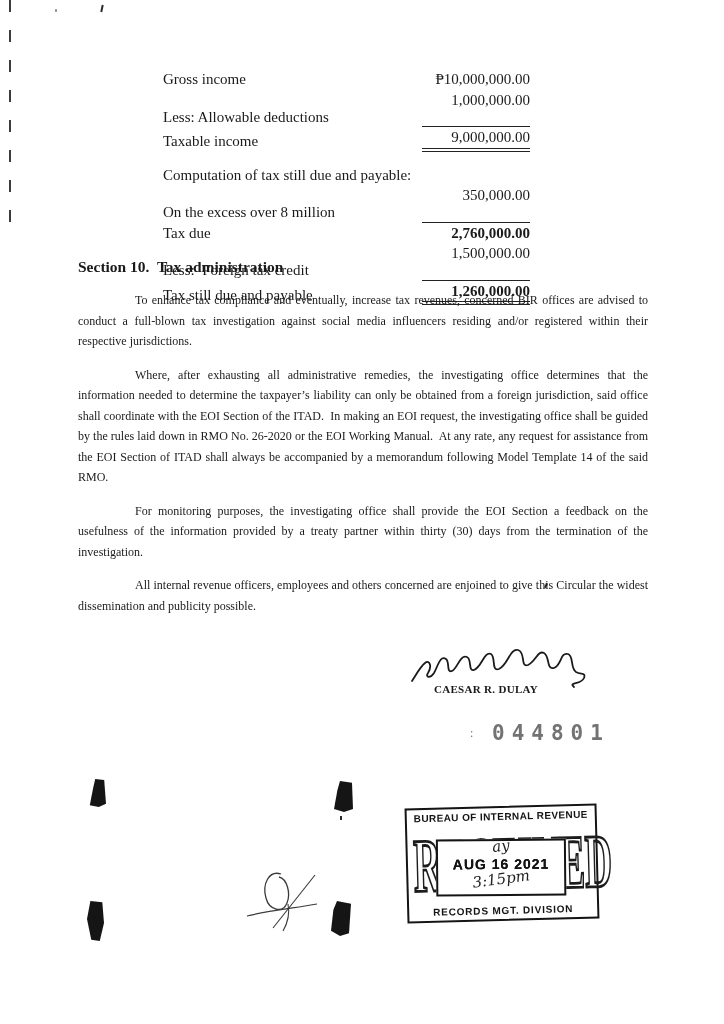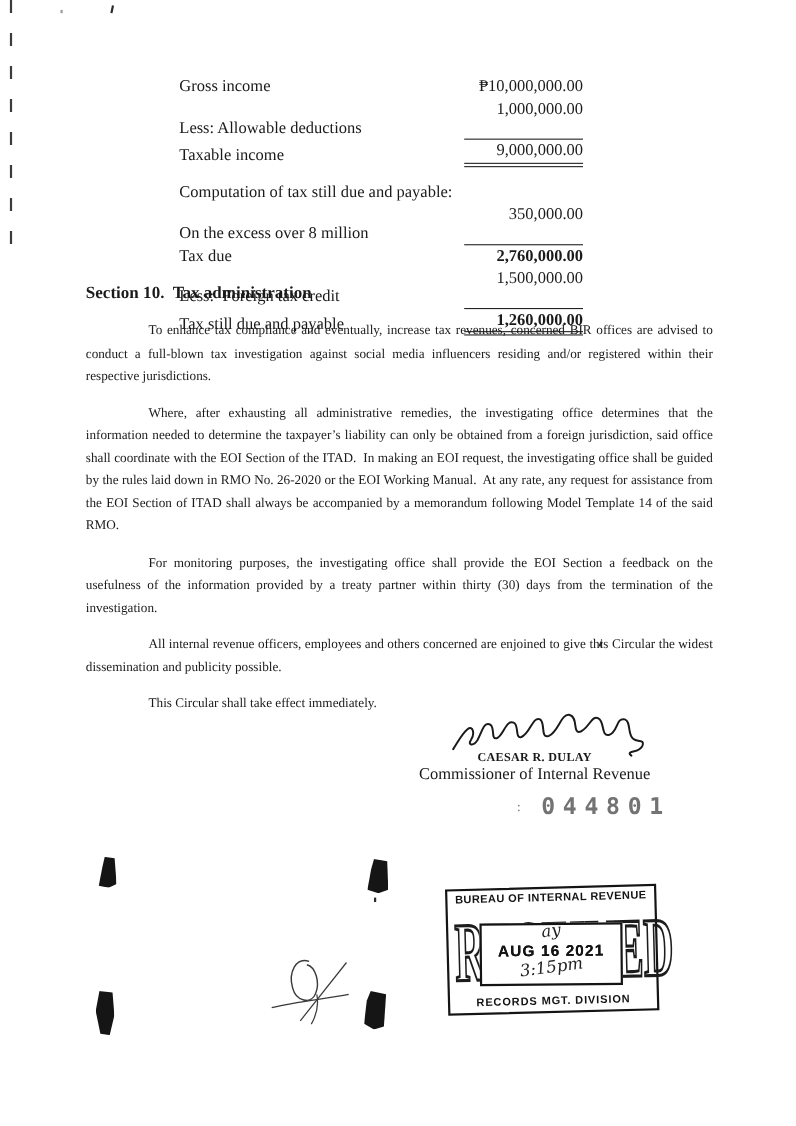--- a/index.html
+++ b/index.html
@@ -129,35 +129,33 @@
     </div>
   </div>
 
   <div class="heading">Section 10.&nbsp; Tax administration</div>
 
   <div class="body-text">
     <p>To enhance tax compliance and eventually, increase tax revenues, concerned BIR offices are advised to conduct a full-blown tax investigation against social media influencers residing and/or registered within their respective jurisdictions.</p>
     <p>Where, after exhausting all administrative remedies, the investigating office determines that the information needed to determine the taxpayer’s liability can only be obtained from a foreign jurisdiction, said office shall coordinate with the EOI Section of the ITAD.&nbsp; In making an EOI request, the investigating office shall be guided by the rules laid down in RMO No. 26-2020 or the EOI Working Manual.&nbsp; At any rate, any request for assistance from the EOI Section of ITAD shall always be accompanied by a memorandum following Model Template 14 of the said RMO.</p>
     <p>For monitoring purposes, the investigating office shall provide the EOI Section a feedback on the usefulness of the information provided by a treaty partner within thirty (30) days from the termination of the investigation.</p>
     <p>All internal revenue officers, employees and others concerned are enjoined to give this Circular the widest dissemination and publicity possible.</p>
-    <p>This Circular shall take effect immediately.</p>
   </div>
 
   <svg class="sig-svg" width="182" height="48" viewBox="0 0 182 48">
     <path d="M4,40 C8,34 12,26 17,22 C22,18 24,26 20,32 C17,36 22,38 26,32
              C30,25 32,14 38,18 C42,21 38,32 44,30 C50,27 52,13 59,16
              C64,18 60,31 66,29 C74,26 76,10 83,13 C88,16 83,31 91,28
              C100,24 102,7 110,9 C118,11 112,27 120,24 C128,20 130,9 136,12
              C142,15 138,29 146,27 C154,24 152,11 160,13 C166,15 162,27 168,31
              C173,34 178,31 176,37 C173,44 160,41 166,46" fill="none" stroke="#1a1a1a" stroke-width="1.8" stroke-linecap="round"></path>
   </svg>
 
   <div class="sig-block">
     <div class="sig-name">CAESAR R. DULAY</div>
-    <div class="sig-title">Commissioner of Internal Revenue</div>
   </div>
 
   <div class="doc-number-colon">:</div>
   <div class="doc-number">044801</div>
 
   <div class="stamp">
     <div class="stamp-org">BUREAU OF INTERNAL REVENUE</div>
     <div class="stamp-received">RECEIVED</div>
     <div class="stamp-datebox">
       <div class="stamp-initials">ay</div>

